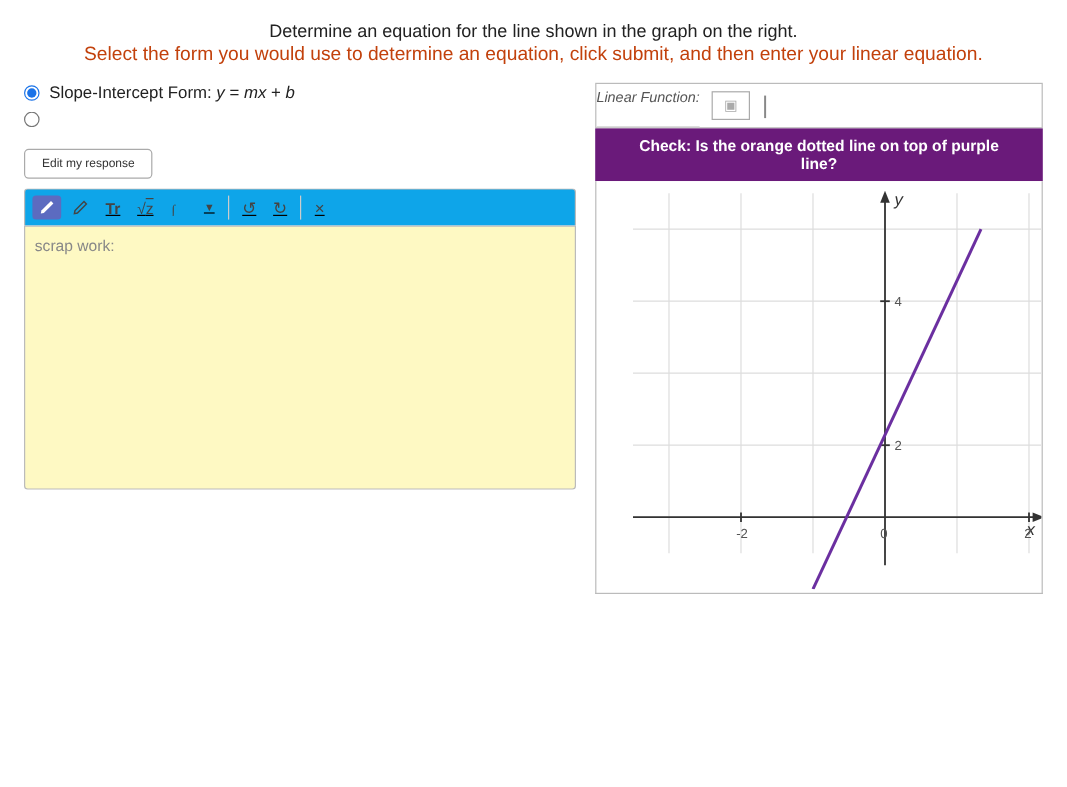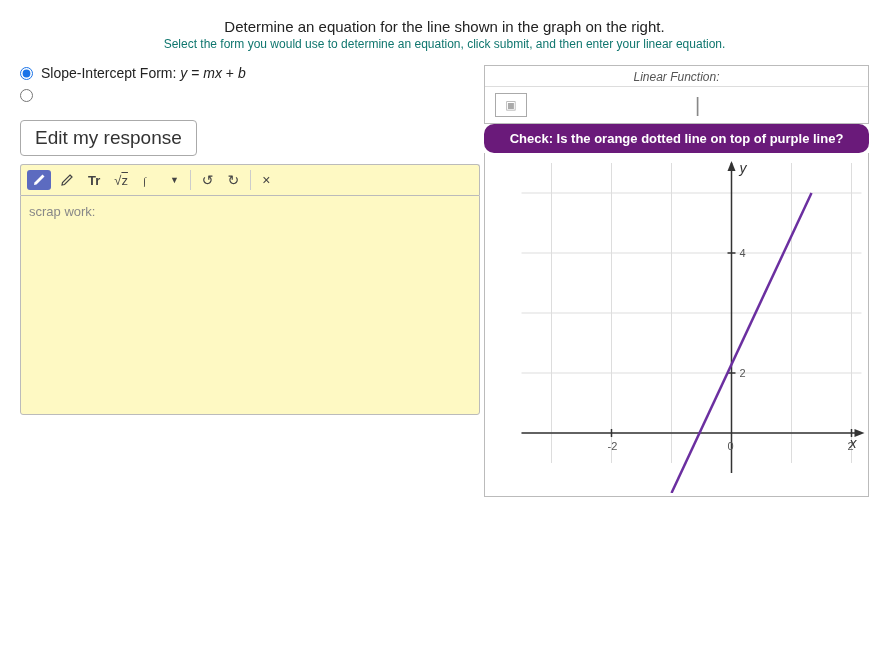--- a/index.html
+++ b/index.html
@@ -20,28 +20,28 @@
     .header {
       text-align: center;
       margin-bottom: 14px;
     }
     .header-title {
       font-size: 15px;
       font-weight: 400;
       color: #222;
     }
     .header-sub {
-      font-size: 12px;
-      color: #0f766e;
+      font-size: 16px;
+      color: #c2410c;
       margin-top: 2px;
     }
     .main-content {
       display: flex;
       flex-direction: row;
-      gap: 4px;
+      gap: 16px;
     }
     .left-panel {
       flex: 0 0 460px;
       display: flex;
       flex-direction: column;
     }
     .radio-group {
       margin-bottom: 10px;
     }
     .radio-item {
@@ -57,36 +57,37 @@
     }
     .radio-label {
       font-size: 14px;
       color: #222;
     }
     .edit-response-btn {
       display: inline-block;
       border: 1px solid #aaa;
       border-radius: 4px;
       padding: 6px 14px;
-      font-size: 19px;
+      font-size: 10px;
       color: #333;
       background: #fff;
       cursor: pointer;
       margin-bottom: 8px;
       width: fit-content;
     }
     .toolbar {
       display: flex;
       align-items: center;
       gap: 4px;
       border: 1px solid #bbb;
       border-bottom: none;
-      background: #fef9c3;
+      background: #0ea5e9;
       padding: 4px 6px;
       border-radius: 3px 3px 0 0;
+      text-decoration: underline;
     }
     .toolbar-btn {
       background: none;
       border: none;
       cursor: pointer;
       padding: 3px 5px;
       font-size: 13px;
       color: #444;
       border-radius: 3px;
       display: flex;
@@ -120,21 +121,21 @@
     .right-panel {
       flex: 1;
       display: flex;
       flex-direction: column;
     }
     .linear-function-box {
       border: 1px solid #bbb;
       background: #fff;
       margin-bottom: 0;
       display: flex;
-      flex-direction: column;
+      flex-direction: row;
     }
     .linear-function-title {
       text-align: center;
       font-size: 12px;
       font-style: italic;
       color: #555;
       padding: 4px 0 2px 0;
       border-bottom: 1px solid #ddd;
     }
     .linear-function-input-row {
@@ -158,21 +159,20 @@
       color: #aaa;
     }
     .check-banner {
       background: #6a1a7a;
       color: #fff;
       font-size: 13px;
       font-weight: 600;
       padding: 7px 24px;
       text-align: center;
       margin-top: 0;
-      border-radius: 10px;
     }
     .graph-container {
       border: 1px solid #bbb;
       border-top: none;
       background: #fff;
       flex: 1;
       position: relative;
       min-height: 340px;
       overflow: hidden;
     }

